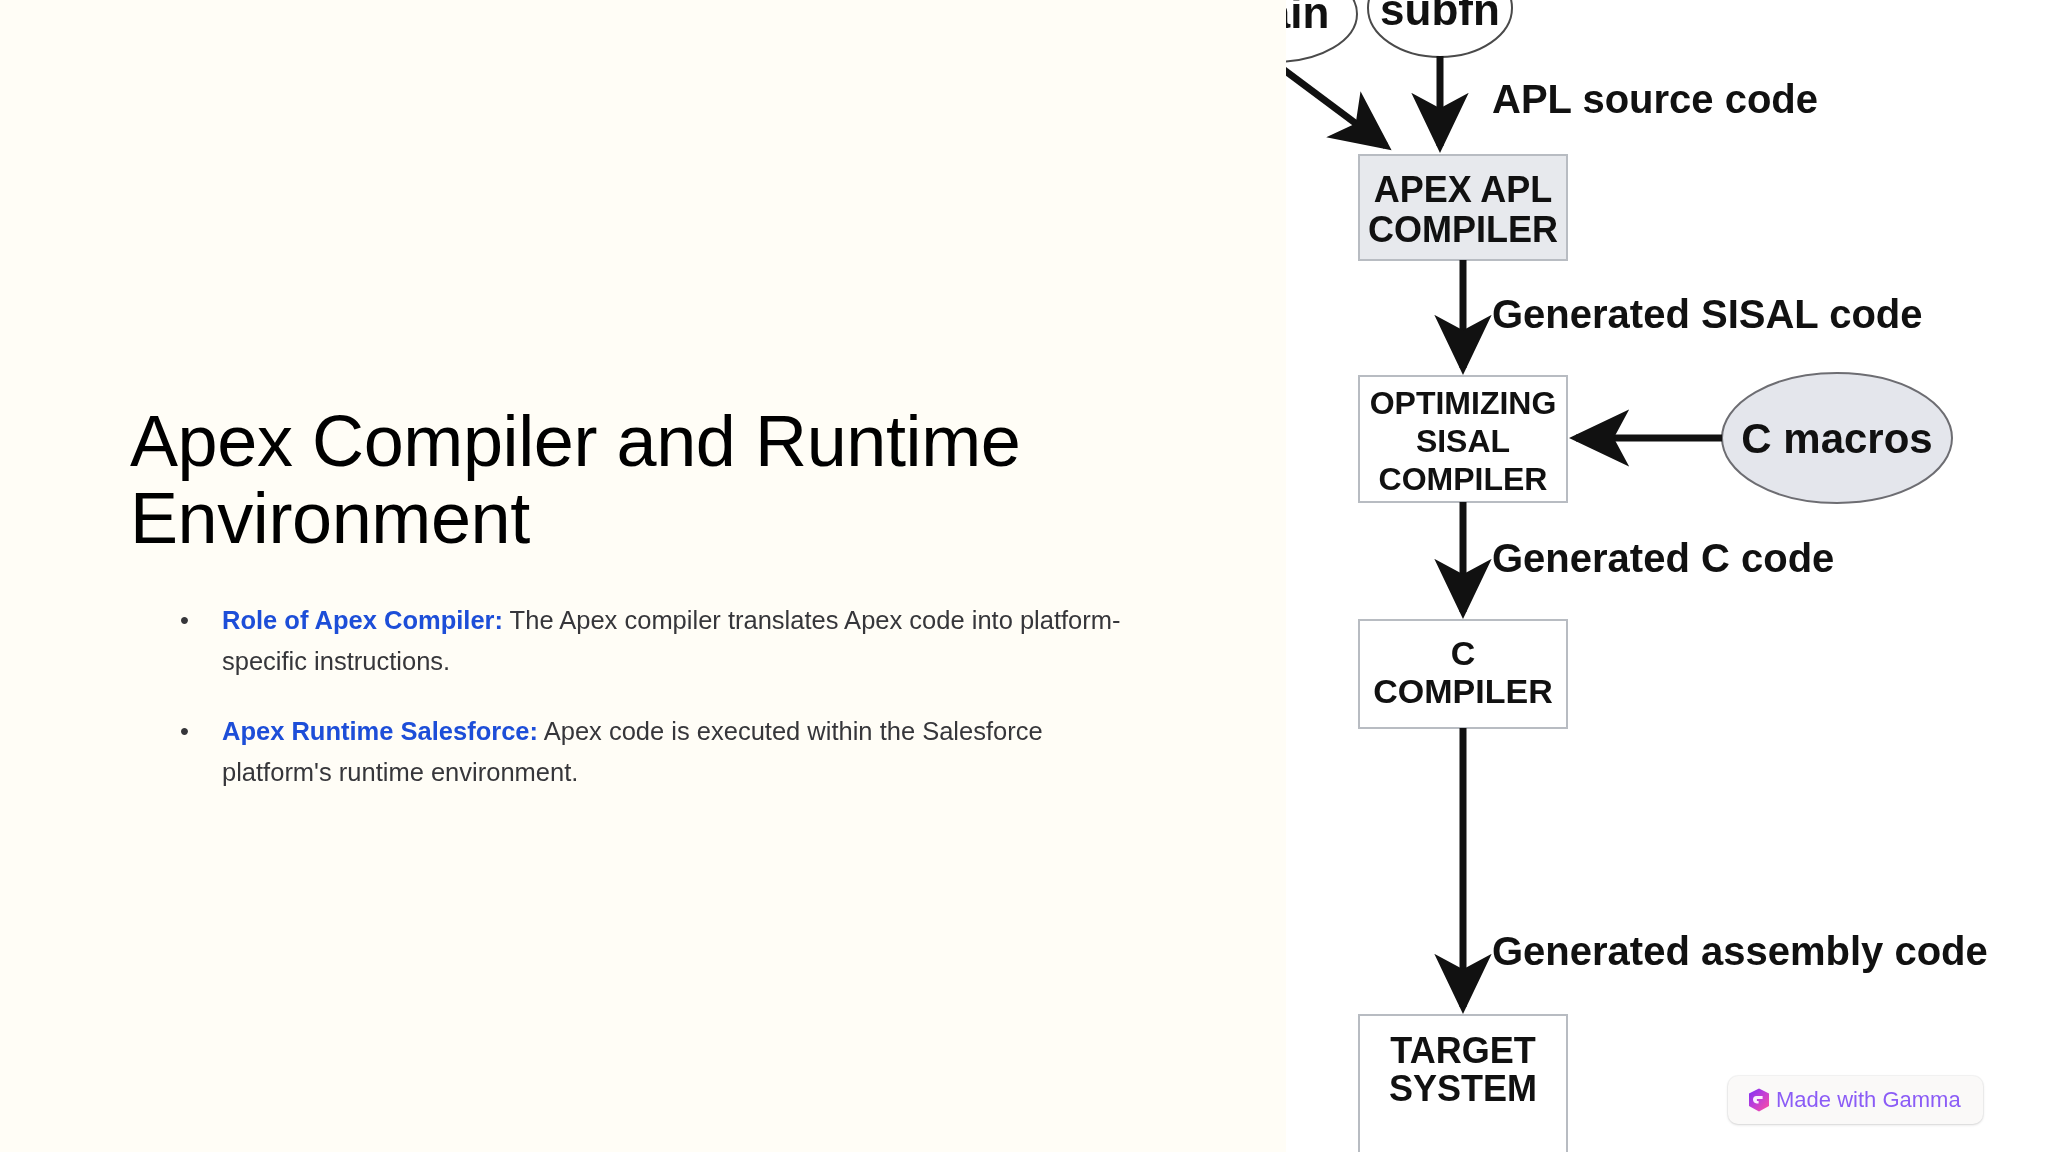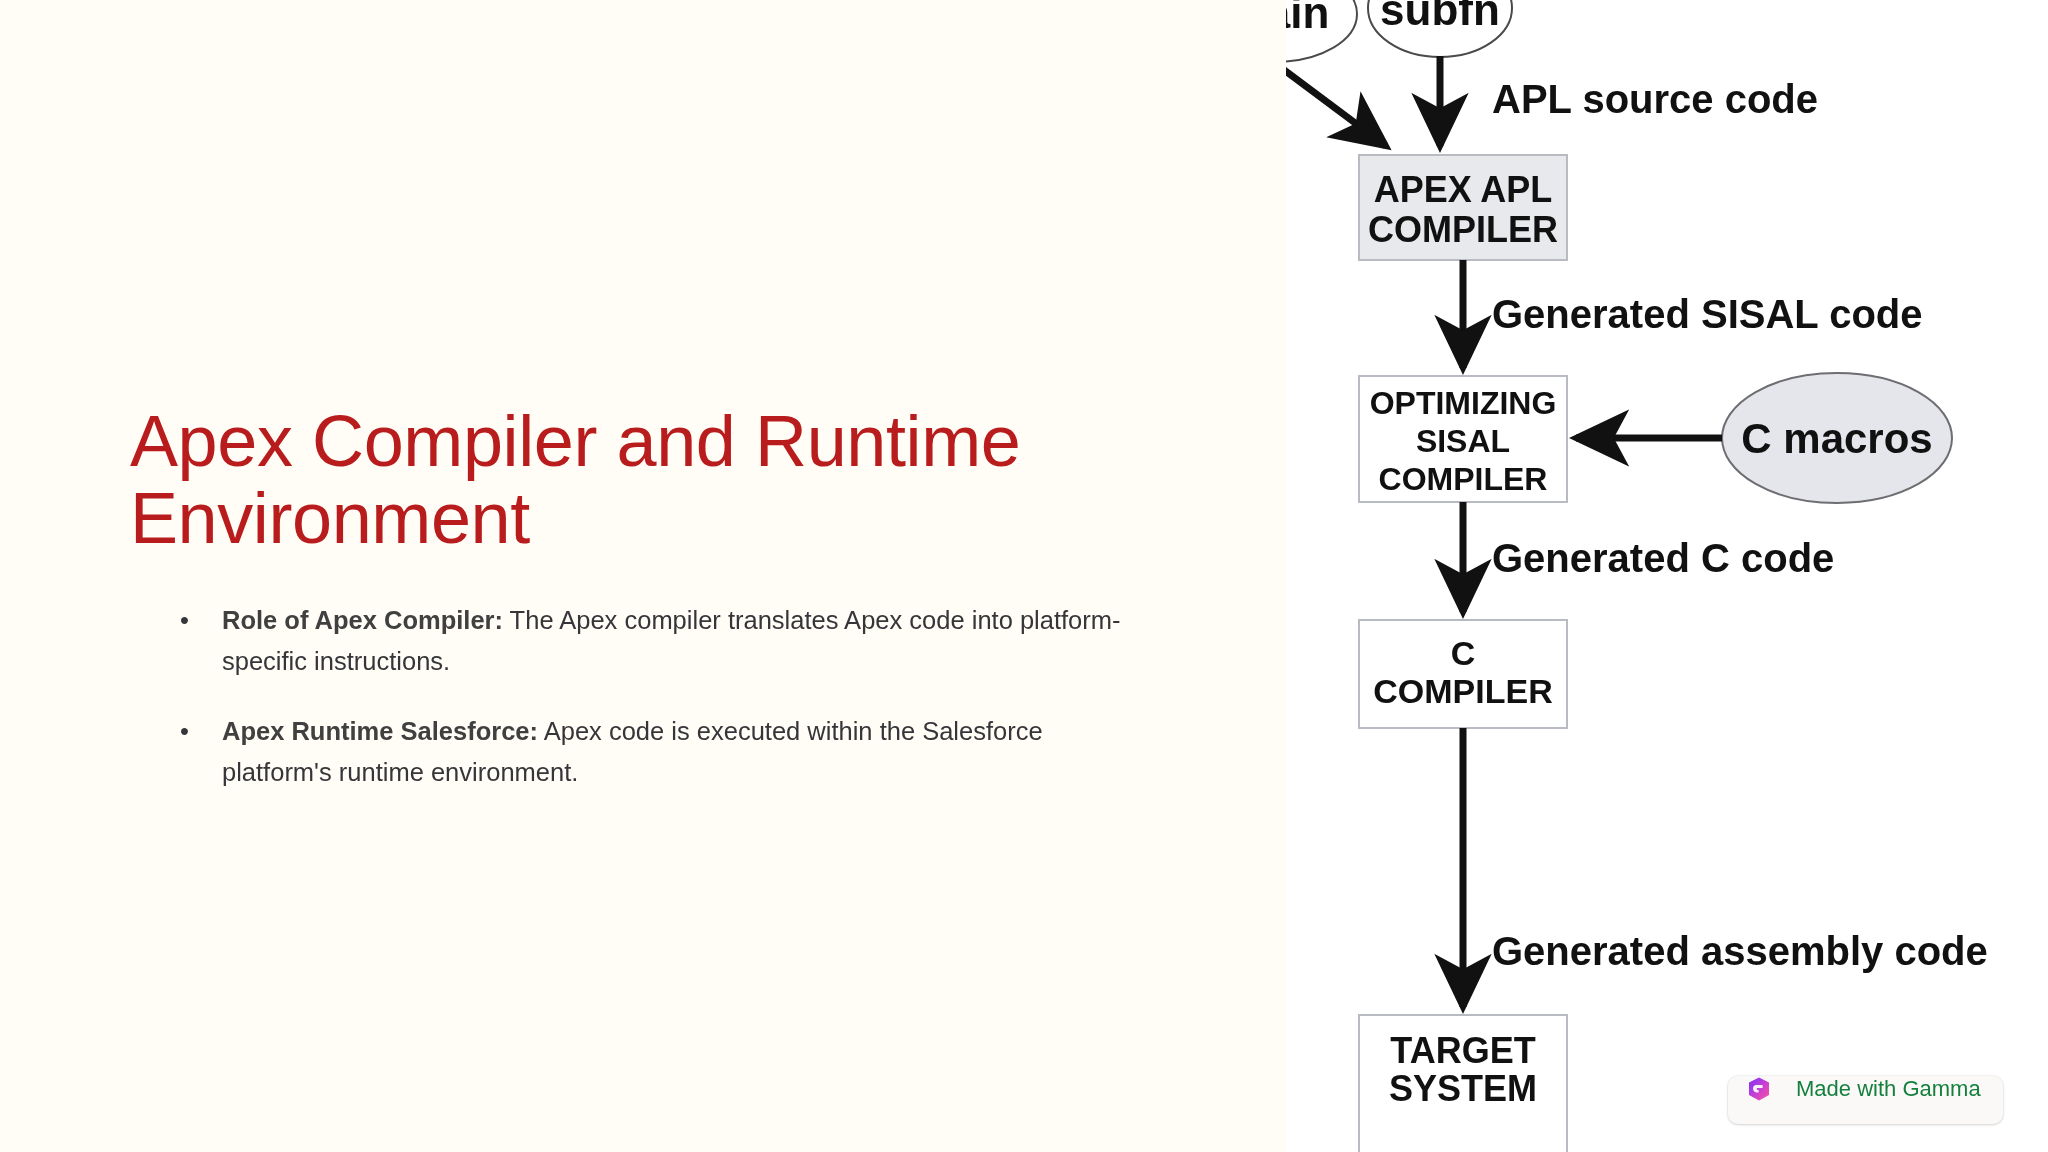--- a/index.html
+++ b/index.html
@@ -31,21 +31,21 @@
     overflow: hidden;
   }
   #slide-title {
     position: absolute;
     left: 130px;
     top: 355px;
     width: 1010px;
     font-size: 72px;
     line-height: 1.06;
     font-weight: 400;
-    color: #b91c1c;
+    color: #000000;
     letter-spacing: -0.4px;
   }
   #bullet-list {
     position: absolute;
     left: 175px;
     top: 600px;
     width: 950px;
     list-style: none;
     margin: 0;
     padding: 0;
@@ -61,21 +61,21 @@
   .bullet-dot {
     position: absolute;
     left: 5px;
     top: 0px;
     font-size: 25.5px;
     line-height: 1.62;
     color: #36363a;
   }
   .bullet-lead {
     font-weight: bold;
-    color: #404040;
+    color: #1d4ed8;
   }
   .bullet-rest { font-weight: 400; }
 
   
   #right-panel {
     position: absolute;
     left: 1286px; top: 0;
     width: 762px;
     height: 1152px;
     background: #ffffff;
@@ -90,27 +90,28 @@
     display: block;
   }
 
   
   #gamma-badge {
     position: absolute;
     left: 1728px;
     top: 1076px;
     height: 48px;
     display: flex;
-    gap: 24px;
+    align-items: center;
+    gap: 4px;
     padding: 0 22px 0 18px;
     background: #faf9f8;
     border-radius: 10px;
     box-shadow: 0 1px 3px rgba(0,0,0,0.14), 0 0 0 1px rgba(0,0,0,0.035);
     font-size: 22px;
-    color: #15803d;
+    color: #8b5cf6;
   }
   #gamma-badge .label { white-space: nowrap; font-weight: 400; }
 </style>
 </head>
 <body>
 
 <div id="slide">
 
   <div id="left-panel">
 

